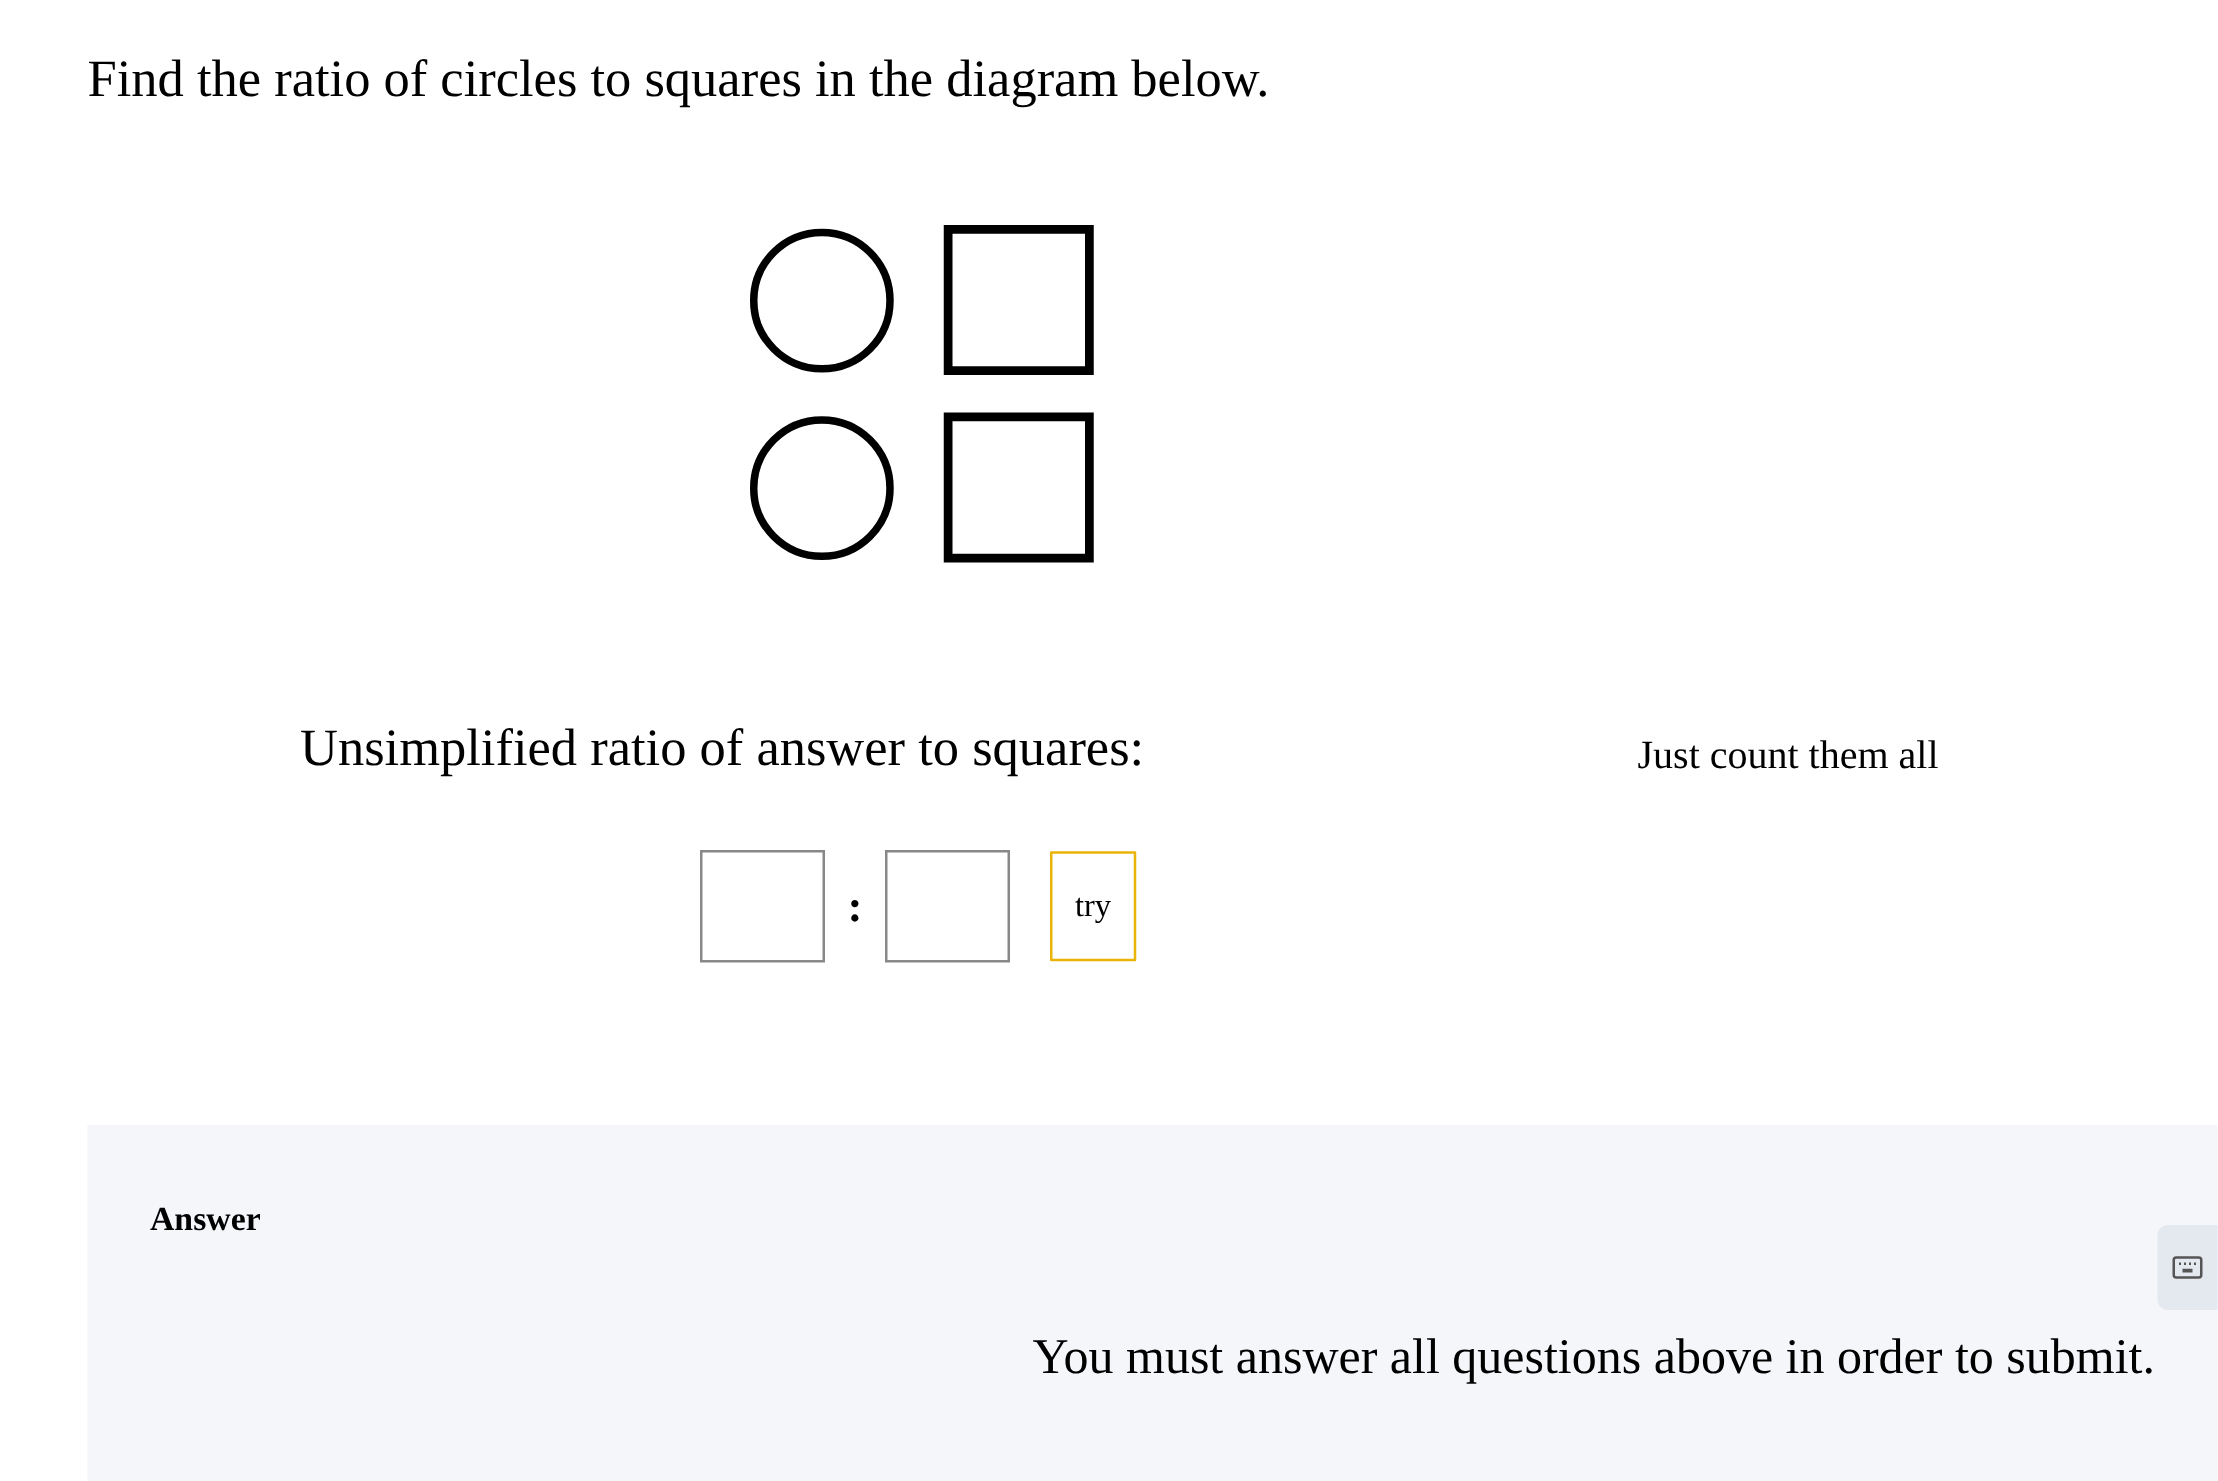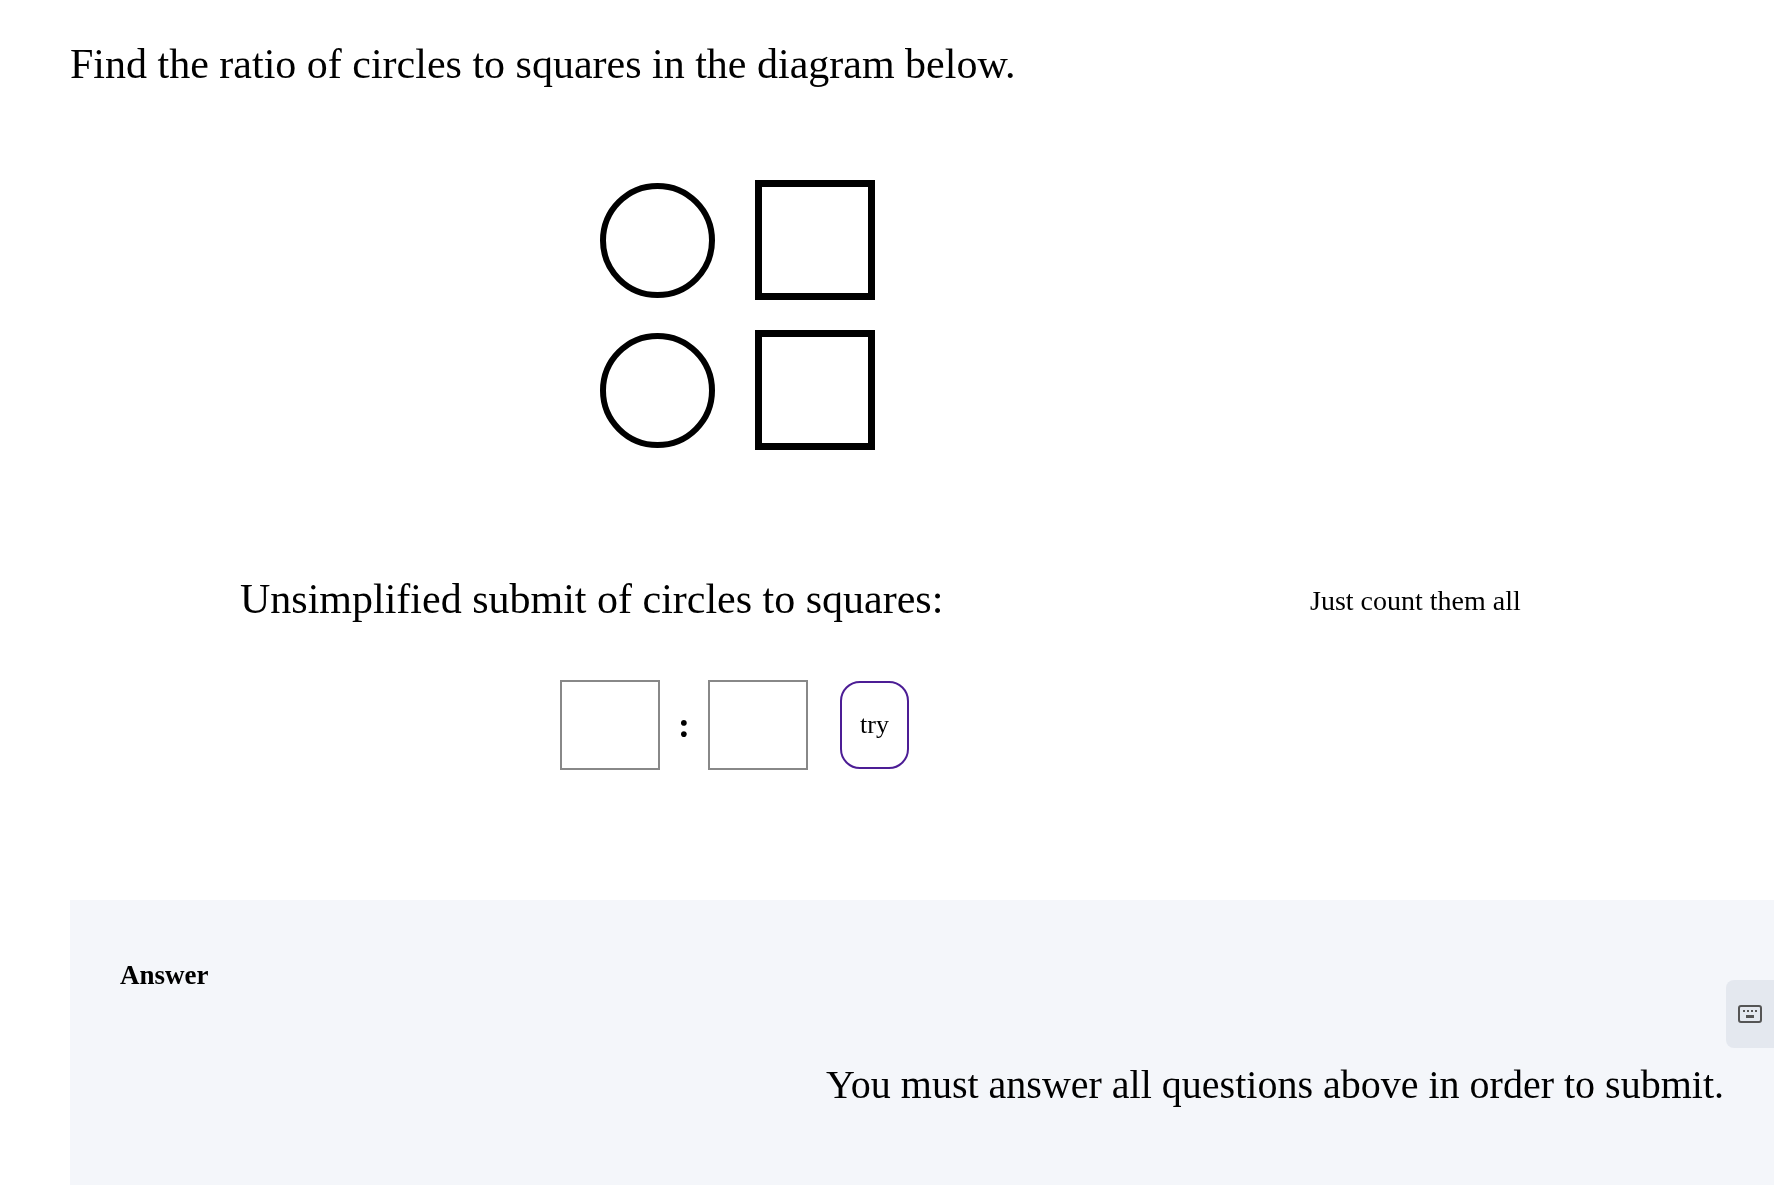--- a/index.html
+++ b/index.html
@@ -50,21 +50,21 @@
       position: absolute;
       left: 240px;
       top: 575px;
       font-size: 42px;
       color: #000;
     }
     .hint-text {
       position: absolute;
       left: 1310px;
       top: 585px;
-      font-size: 28px;
+      font-size: 32px;
       color: #000;
     }
     .input-row {
       position: absolute;
       left: 560px;
       top: 680px;
       display: flex;
       align-items: center;
       gap: 12px;
     }
@@ -78,22 +78,22 @@
     }
     .colon {
       font-size: 36px;
       font-weight: bold;
       margin: 0 6px;
     }
     .try-button {
       margin-left: 20px;
       padding: 27px 18px;
       font-size: 26px;
-      border: 2px solid #4c1d95;
-      border-radius: 20px;
+      border: 2px solid #eab308;
+      border-radius: 1px;
       background: #fff;
       cursor: pointer;
       font-family: inherit;
     }
     .answer-section {
       position: absolute;
       left: 70px;
       top: 900px;
       width: 1704px;
       height: 285px;
@@ -159,21 +159,21 @@
   <div class="diagram-row">
     <div class="circle-shape"></div>
     <div class="square-shape"></div>
   </div>
   <div class="diagram-row">
     <div class="circle-shape"></div>
     <div class="square-shape"></div>
   </div>
 </div>
 
-<div class="ratio-label">Unsimplified submit of circles to squares:</div>
+<div class="ratio-label">Unsimplified ratio of answer to squares:</div>
 
 <div class="hint-text">Just count them all</div>
 
 <div class="input-row">
   <input class="ratio-input" type="text" value="" style="">
   <span class="colon">:</span>
   <input class="ratio-input" type="text" value="" style="">
   <button class="try-button">try</button>
 </div>
 

